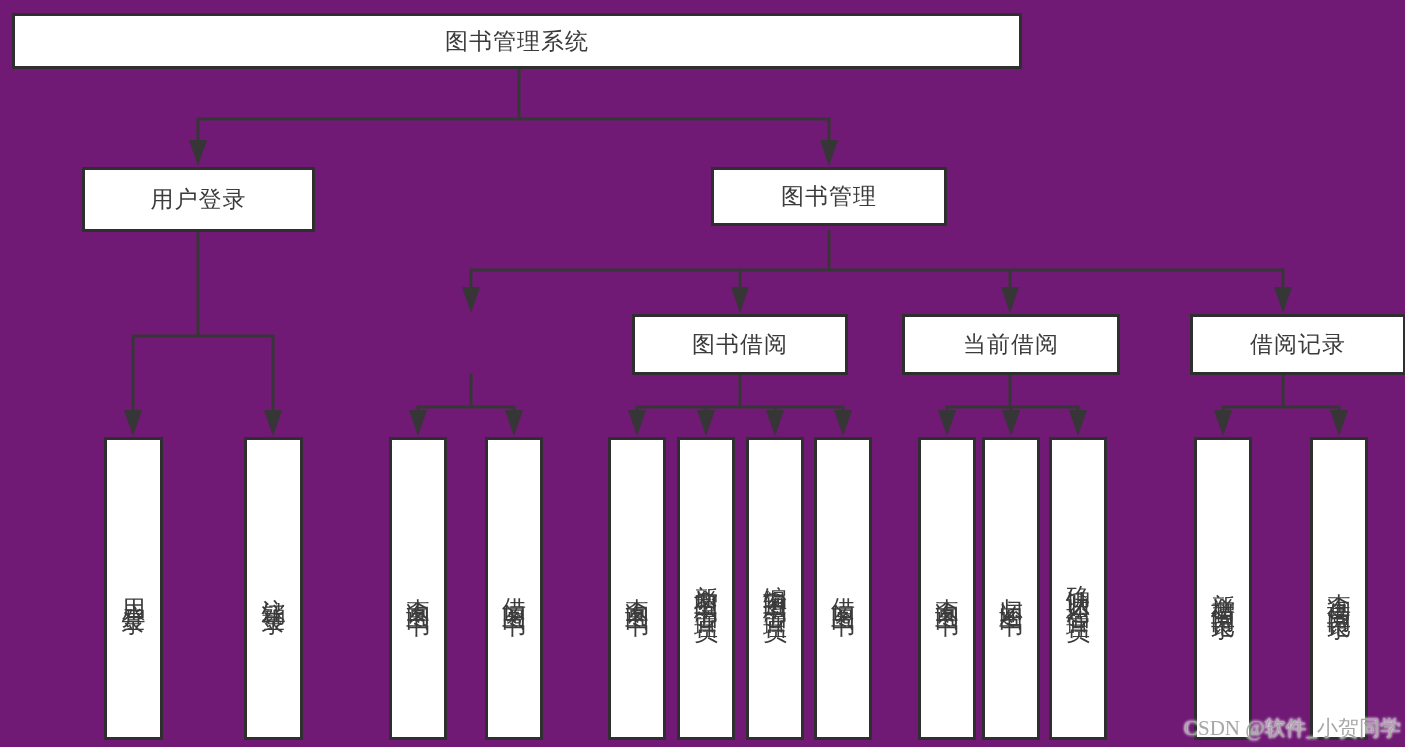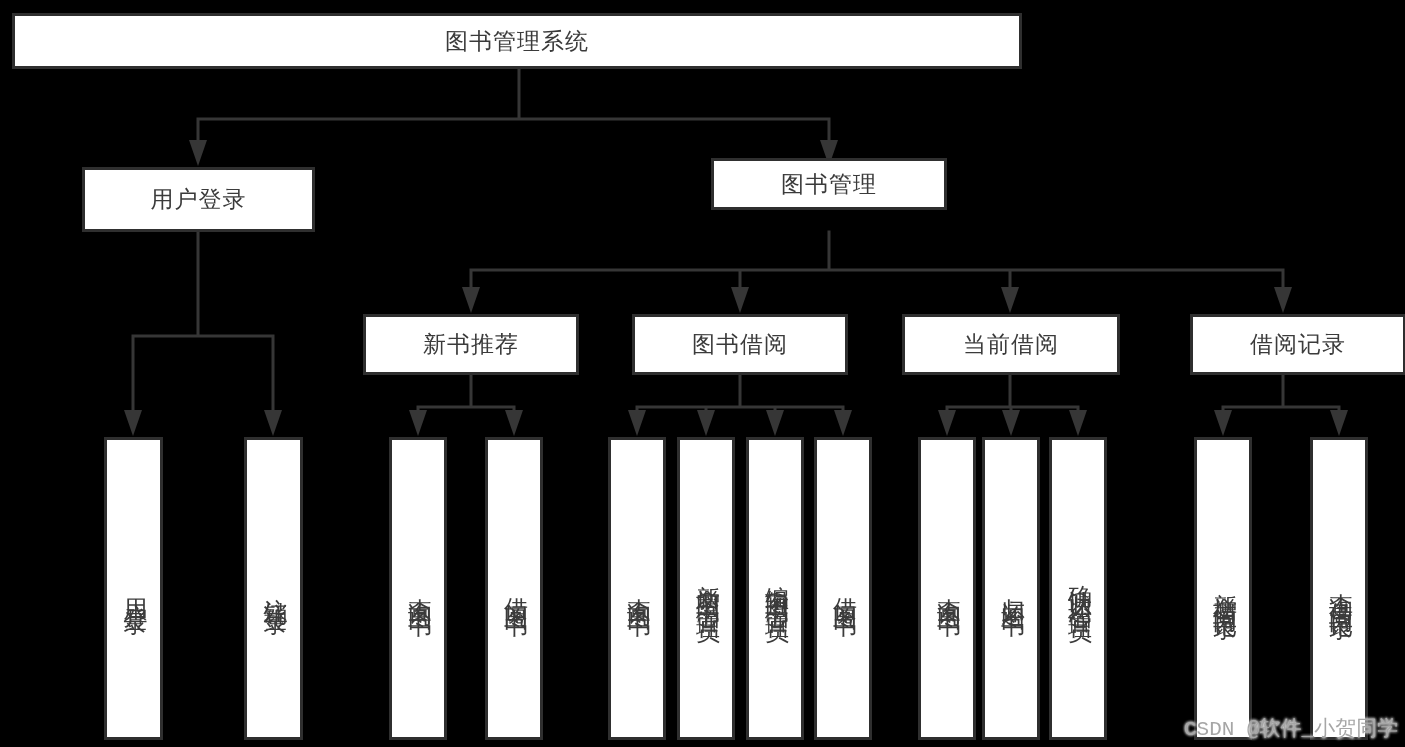--- a/index.html
+++ b/index.html
@@ -1,22 +1,22 @@
 <!DOCTYPE html>
 <html><head>
 <meta charset="utf-8">
 <title>图书管理系统</title>
 <style>
   html, body { margin:0; padding:0; background:#ffffff; }
   .stage {
     position:relative;
     width:1405px;
     height:747px;
-    background:#000000;
-    font-family:Liberation Mono, monospace;
+    background:#701a75;
+    font-family:Liberation Serif, serif;
     overflow:hidden;
   }
   svg.connectors { position:absolute; left:0; top:0; }
   .box {
     position:absolute;
     box-sizing:border-box;
     background:#ffffff;
     border:3px solid #2f2f2f;
     display:flex;
     align-items:center;
@@ -92,27 +92,24 @@
     </g>
   </svg>
 
   <div class="box hbox" style="left:12px;top:13px;width:1010px;height:56px">
     <span>图书管理系统</span>
   </div>
 
   <div class="box hbox" style="left:82px;top:167px;width:233px;height:65px">
     <span>用户登录</span>
   </div>
-  <div class="box hbox" style="left:711px;top:158px;width:236px;height:52px">
+  <div class="box hbox" style="left:711px;top:167px;width:236px;height:59px">
     <span>图书管理</span>
   </div>
 
-  <div class="box hbox" style="left:363px;top:314px;width:216px;height:61px">
-    <span>新书推荐</span>
-  </div>
   <div class="box hbox" style="left:902px;top:314px;width:218px;height:61px">
     <span>当前借阅</span>
   </div>
   <div class="box hbox" style="left:632px;top:314px;width:216px;height:61px">
     <span>图书借阅</span>
   </div>
   <div class="box hbox" style="left:1190px;top:314px;width:216px;height:61px">
     <span>借阅记录</span>
   </div>
 

